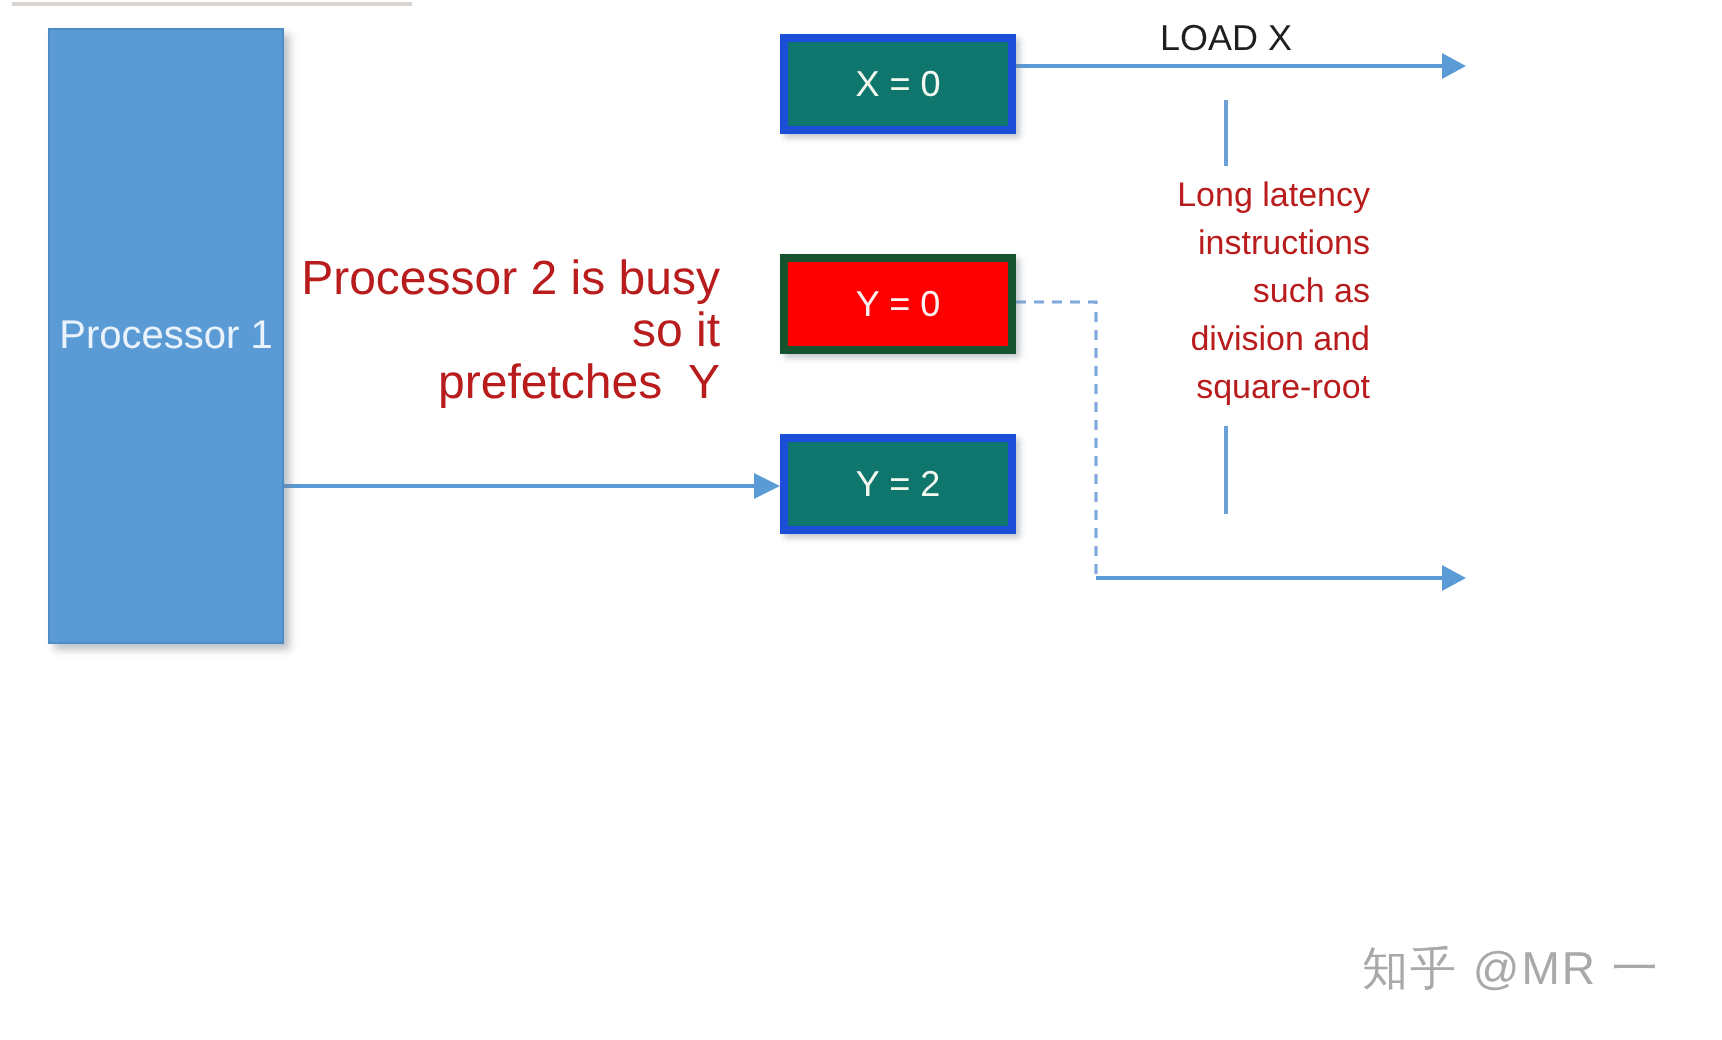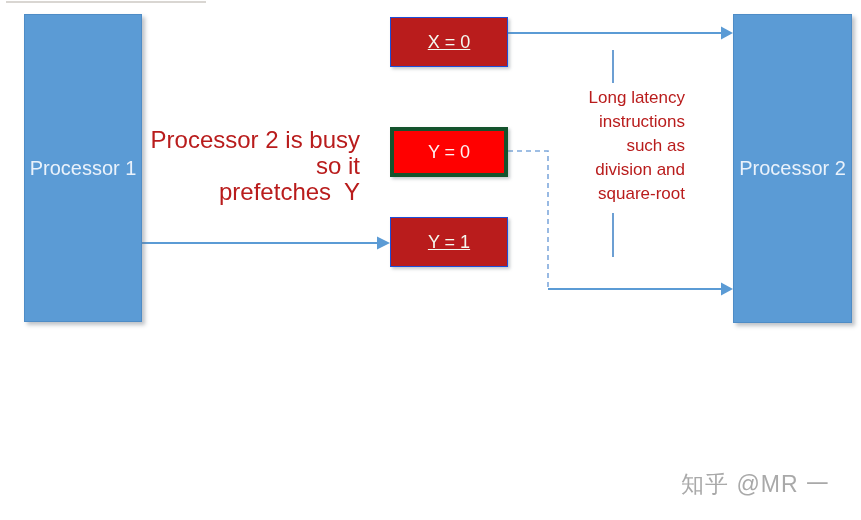--- a/index.html
+++ b/index.html
@@ -32,21 +32,21 @@
     width: 118px;
     height: 50px;
     display: flex;
     align-items: center;
     justify-content: center;
     color: #F4F9F0;
     font-size: 18px;
     box-shadow: 2px 2px 3px rgba(110,120,130,0.4);
     box-sizing: border-box;
   }
-  .vbox.green { background: #b91c1c; border: 1px solid #1d4ed8; text-decoration: underline; }
+  .vbox.green { background: #0f766e; border: 4px solid #1d4ed8; }
   .vbox.red   { background: #FF0000; border: 4px solid #14532d; color: #FDF2F2; }
   .box-x0 { top: 17px; }
   .box-y0 { top: 127px; }
   .box-y2 { top: 217px; }
   .note {
     position: absolute;
     white-space: pre-wrap;
     text-align: right;
     color: #b91c1c;
   }
@@ -102,34 +102,32 @@
 
     <path d="M508,151 H548 V288" fill="none" stroke="#7FA9DC" stroke-width="1.6" stroke-dasharray="5 4"></path>
 
     <line x1="548" y1="289" x2="722" y2="289" stroke="#5B9BD5" stroke-width="2"></line>
     <polygon points="721,282.5 733,289 721,295.5" fill="#5B9BD5"></polygon>
   </svg>
 
   <div class="proc proc1">
     <span>Processor 1</span>
   </div>
-  <div class="proc proc2">
-    <span>Processor 2</span>
-  </div>
 
   <div class="vbox green box-x0">
     <span>X = 0</span>
   </div>
   <div class="vbox red box-y0">
     <span>Y = 0</span>
   </div>
   <div class="vbox green box-y2">
-    <span>Y = 1</span>
+    <span>Y = 2</span>
   </div>
 
+  <div class="arrow-label load-x-label">LOAD X</div>
 
   <div class="note busy-note">Processor 2 is busy so it
 prefetches  Y</div>
   <div class="note latency-note">Long latency
 instructions
 such as
 division and
 square-root</div>
 
   <div class="watermark">知乎 @MR 一</div>

